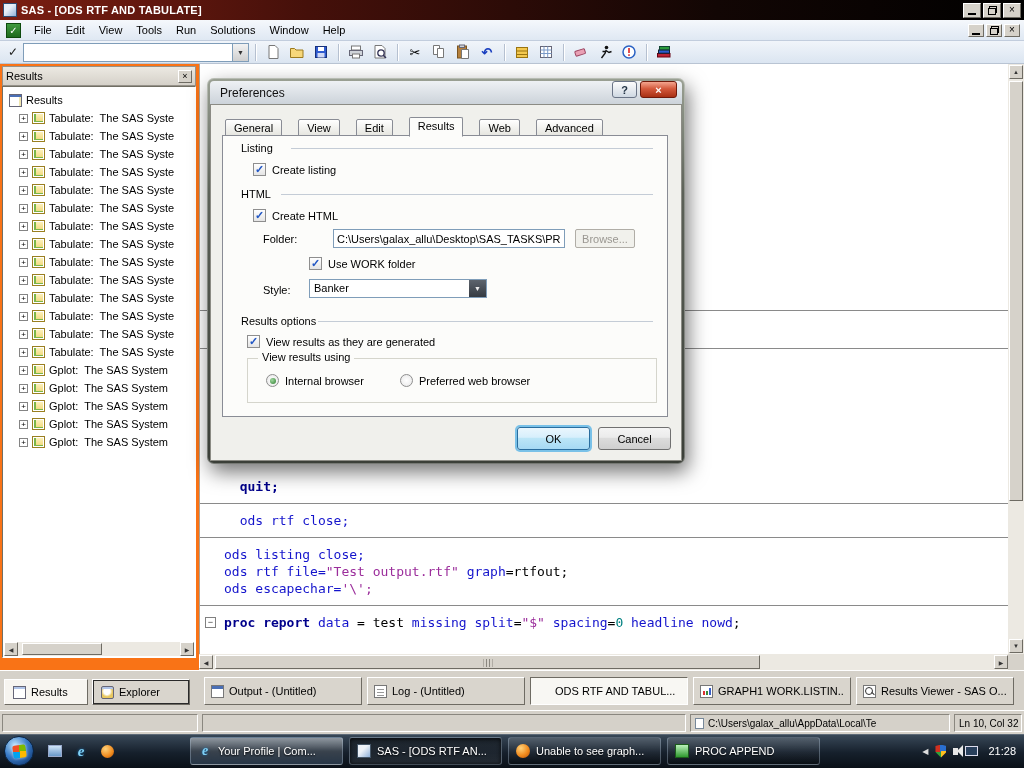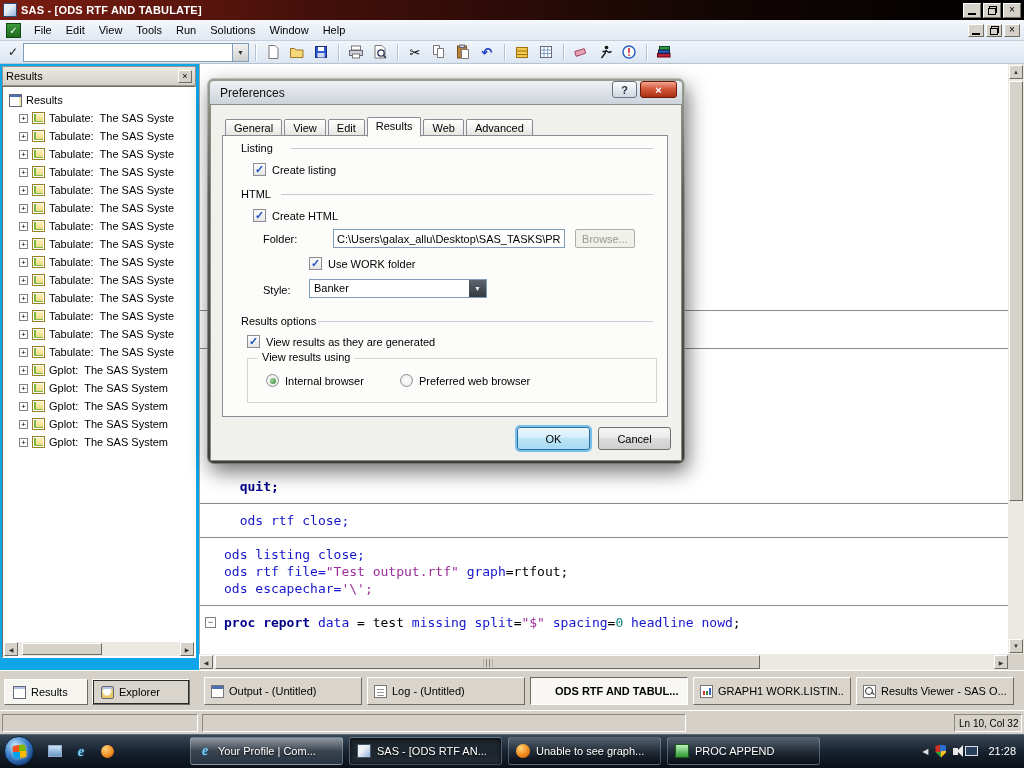--- a/index.html
+++ b/index.html
@@ -1,16 +1,16 @@
 <!DOCTYPE html>
 <html><head>
 <meta charset="utf-8">
 <style>
   html,body{margin:0;padding:0;background:#555;}
-  .screen{position:relative;width:1024px;height:768px;overflow:hidden;background:#0ea5e9;
+  .screen{position:relative;width:1024px;height:768px;overflow:hidden;background:#f97316;
           font-family:"Liberation Sans",sans-serif;font-size:11px;color:#000;}
   .screen *{box-sizing:border-box;}
 
   
   .titlebar{position:absolute;left:0;top:0;right:0;height:20px;
     background:linear-gradient(to right,#7c1e12 0%,#45100a 30%,#120604 70%,#000 100%);
     display:flex;align-items:center;color:#fff;}
   .app-icon{width:14px;height:14px;margin:0 4px 0 3px;background:linear-gradient(135deg,#e8eef6 40%,#8fb0d8);
     border:1px solid #2c4c74;flex:none;}
   .tb-title{font-weight:bold;font-size:11px;letter-spacing:.2px;}
@@ -109,21 +109,21 @@
   .ptab{position:absolute;top:8px;height:26px;display:flex;align-items:center;gap:5px;padding:0 8px;
     background:#d9d5cd;border:1px solid;border-color:#fff #6e6b63 #6e6b63 #fff;}
   .ptab.selected{background:#f7f5f0;}
   .ptab.outlined{box-shadow:inset 0 0 0 1px #2a2a2a;}
   .ptab-icon{width:13px;height:13px;flex:none;background:#fff;border:1px solid #667;
     box-shadow:inset 0 2px 0 #b0c4e8;}
   .ptab-icon.mag{background:radial-gradient(circle at 45% 40%,#fff 35%,#e8c860 60%);border-radius:2px;}
   .doc-tabs{position:absolute;left:204px;right:10px;top:6px;height:28px;display:flex;gap:5px;}
   .doc-tab{flex:1;min-width:0;display:flex;align-items:center;gap:5px;padding:0 6px;background:#d9d5cd;
     border:1px solid;border-color:#fff #6e6b63 #6e6b63 #fff;}
-  .doc-tab.active{background:#f8f7f3;border-color:#6e6b63 #fff #fff #6e6b63;font-weight:bold;}
+  .doc-tab.active{background:#f8f7f3;border-color:#6e6b63 #fff #fff #6e6b63;font-weight:normal;}
   .doc-label{white-space:nowrap;overflow:hidden;}
   .dicon{width:13px;height:13px;border:1px solid #777;background:#fff;position:relative;flex:none;}
   .dicon.output::before{content:"";position:absolute;left:0;right:0;top:0;height:3px;background:#4a6fb5;}
   .dicon.log::before{content:"";position:absolute;left:2px;right:2px;top:3px;height:1px;background:#999;
     box-shadow:0 3px 0 #999,0 6px 0 #999;}
   .dicon.editor::before{content:"";position:absolute;left:2px;top:5px;width:7px;height:1px;background:#06c;}
   .dicon.editor::after{content:"";position:absolute;left:5px;top:2px;width:1px;height:7px;background:#06c;}
   .dicon.graph::before{content:"";position:absolute;left:2px;bottom:2px;width:2px;height:4px;background:#d33;
     box-shadow:3px 0 0 #3a8a3a;}
   .dicon.graph::after{content:"";position:absolute;left:8px;bottom:2px;width:2px;height:7px;background:#3a5fc8;}
@@ -191,21 +191,21 @@
   .dlg-title{margin-left:10px;font-size:12px;color:#111;}
   .dlg-help{position:absolute;right:48px;top:3px;width:25px;height:17px;border-radius:3px;
     background:linear-gradient(#fdfdfd,#cfd8e2);border:1px solid #6a7486;color:#234;font-weight:bold;
     font-size:11px;display:flex;align-items:center;justify-content:center;}
   .dlg-close{position:absolute;right:8px;top:3px;width:37px;height:17px;border-radius:3px;
     background:linear-gradient(#f4a58f,#d4593c 45%,#a83014);border:1px solid #70190a;color:#fff;
     font-weight:bold;font-size:11px;display:flex;align-items:center;justify-content:center;}
   .dlg-face{position:absolute;left:3px;right:3px;top:26px;bottom:3px;background:#f0f0ec;
     border:1px solid #8b8b84;}
   .tabstrip{position:absolute;left:14px;top:11px;height:20px;display:flex;align-items:flex-end;z-index:2;}
-  .dtab{height:17px;padding:2px 8px 10px;margin-right:2px;background:linear-gradient(#ffffff,#e6e6e0);
+  .dtab{height:17px;padding:2px 8px 10px;margin-right:16px;background:linear-gradient(#ffffff,#e6e6e0);
     border:1px solid #898c95;border-radius:2px 2px 0 0;font-size:11px;}
   .dtab.active{height:20px;background:#fcfcfa;border-bottom:1px solid #fcfcfa;margin-bottom:-1px;}
   .tabpage{position:absolute;left:11px;top:30px;width:446px;height:282px;background:#fcfcfa;
     border:1px solid #898c95;}
   .grp-label{position:absolute;font-size:11px;color:#000;}
   .grp-line{position:absolute;height:1px;background:#c4ccd6;}
   .cbrow{position:absolute;display:flex;align-items:center;gap:6px;}
   .cbox{width:13px;height:13px;background:linear-gradient(#fff,#e4e4e4);border:1px solid #8e8e8e;
     display:flex;align-items:center;justify-content:center;flex:none;}
   .chk{color:#2257c4;font-size:11px;font-weight:bold;line-height:1;margin-top:-1px;}
@@ -628,20 +628,24 @@
         <div class="doc-tab">
           <span class="dicon viewer"></span>
           <span class="doc-label">Results Viewer - SAS O...</span>
         </div>
       </div>
   </div>
 
   <div class="statusbar">
     <span class="sb-cell" style="left:2px;width:196px"></span>
     <span class="sb-cell" style="left:202px;width:484px"></span>
+    <span class="sb-cell" style="left:690px;width:260px">
+      <span class="file-ic"></span>
+      <span>C:\Users\galax_allu\AppData\Local\Te</span>
+    </span>
     <span class="sb-cell" style="left:954px;width:68px">
       <span>Ln 10, Col 32</span>
     </span>
   </div>
 
   <div class="taskbar">
     <span class="orb">
         <span class="orb-flag"></span>
       </span>
     <span class="quick">

